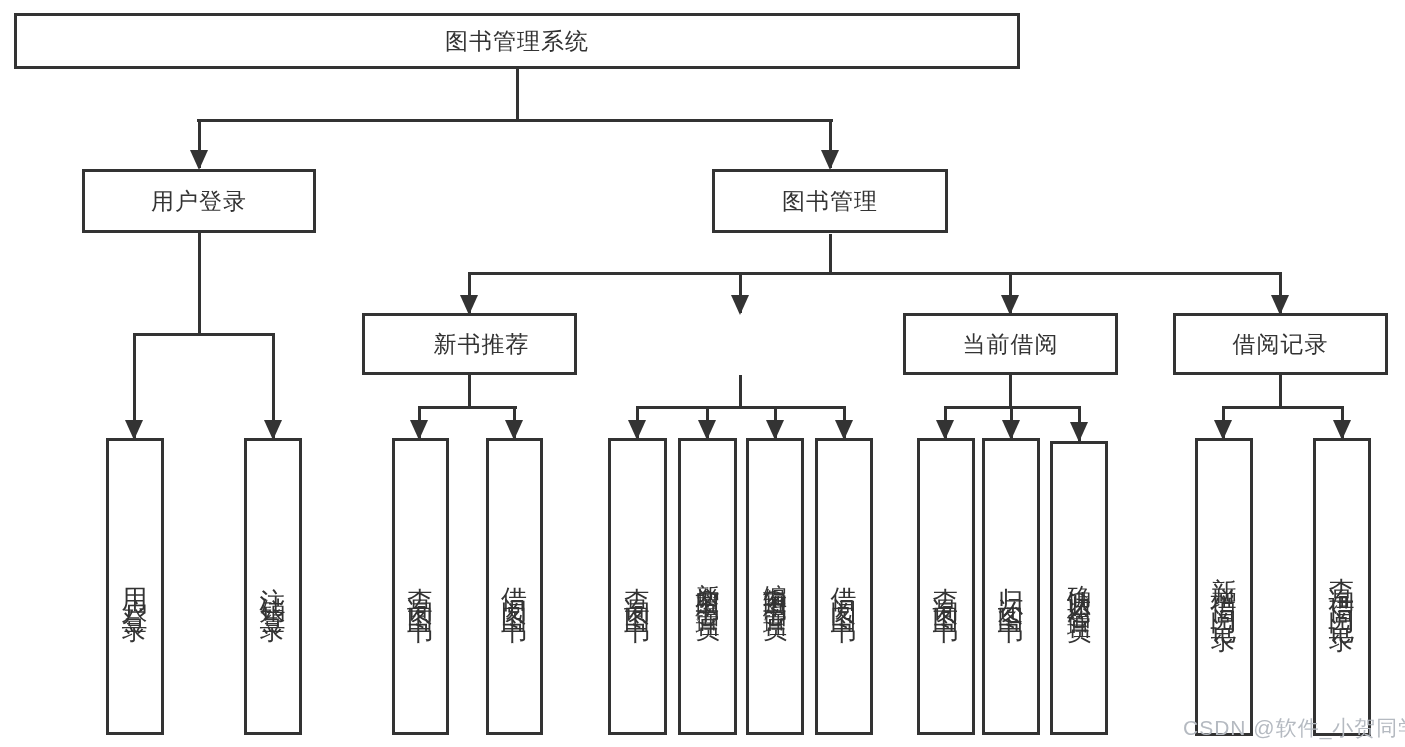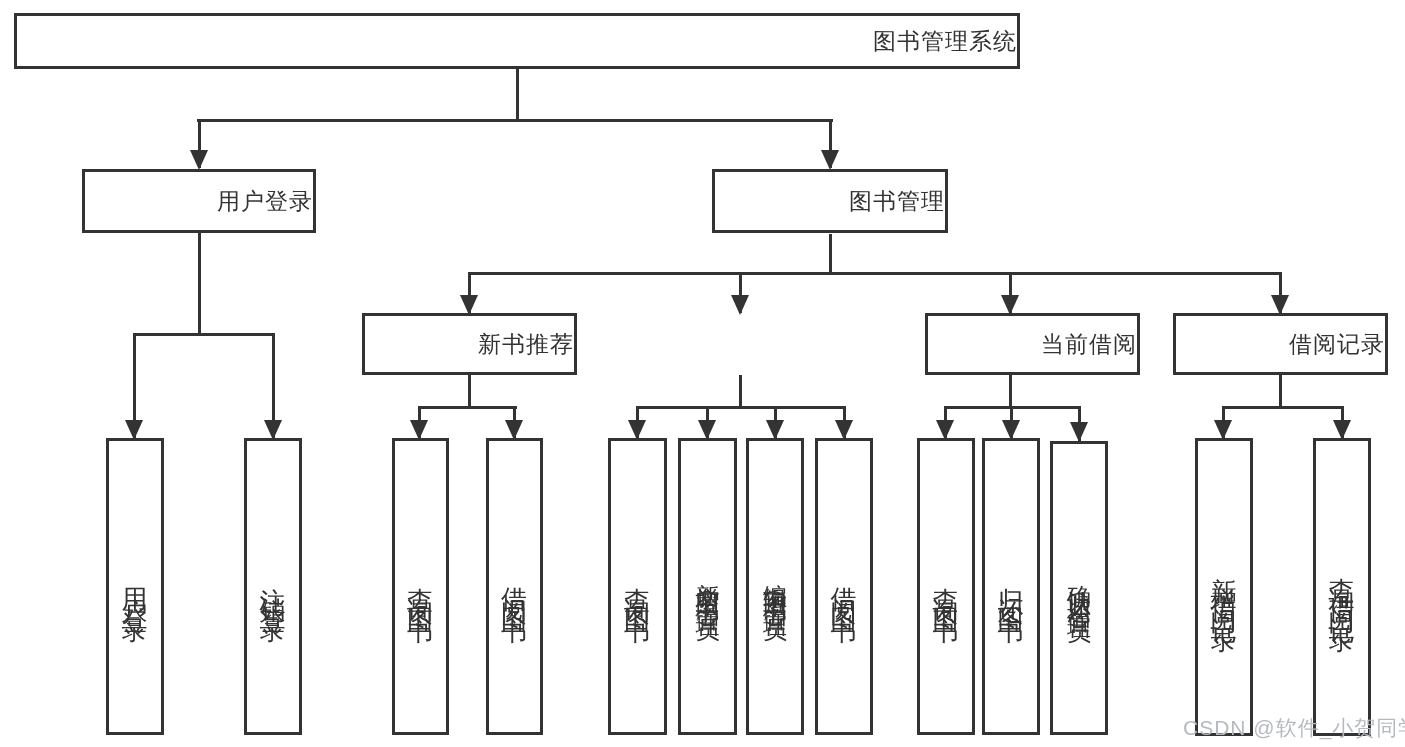--- a/index.html
+++ b/index.html
@@ -11,21 +11,21 @@
     font-family: "Liberation Sans", "DejaVu Sans", sans-serif;
     overflow: hidden;
   }
   .hbox {
     position: absolute;
     background: #ffffff;
     border: 3px solid #333333;
     box-sizing: border-box;
     display: flex;
     align-items: center;
-    justify-content: flex-end;
+    justify-content: center;
     font-size: 23px;
     color: #333333;
     letter-spacing: 1px;
     z-index: 2;
   }
   .vbox {
     position: absolute;
     background: #ffffff;
     border: 3px solid #333333;
     box-sizing: border-box;
@@ -136,21 +136,21 @@
   <div class="hbox" style="left:82px; top:169px; width:234px; height:64px;">
     <span>用户登录</span>
   </div>
   <div class="hbox" style="left:712px; top:169px; width:236px; height:64px;">
     <span>图书管理</span>
   </div>
 
   <div class="hbox" style="left:362px; top:313px; width:215px; height:62px;padding-left:24px;">
     <span>新书推荐</span>
   </div>
-  <div class="hbox" style="left:925px; top:313px; width:215px; height:62px;">
+  <div class="hbox" style="left:903px; top:313px; width:215px; height:62px;">
     <span>当前借阅</span>
   </div>
   <div class="hbox" style="left:1173px; top:313px; width:215px; height:62px;">
     <span>借阅记录</span>
   </div>
 
   <div class="vbox" style="left:106px; top:438px; width:58px; height:297px;">
     <span>用户登录</span>
   </div>
   <div class="vbox" style="left:244px; top:438px; width:58px; height:297px;">

